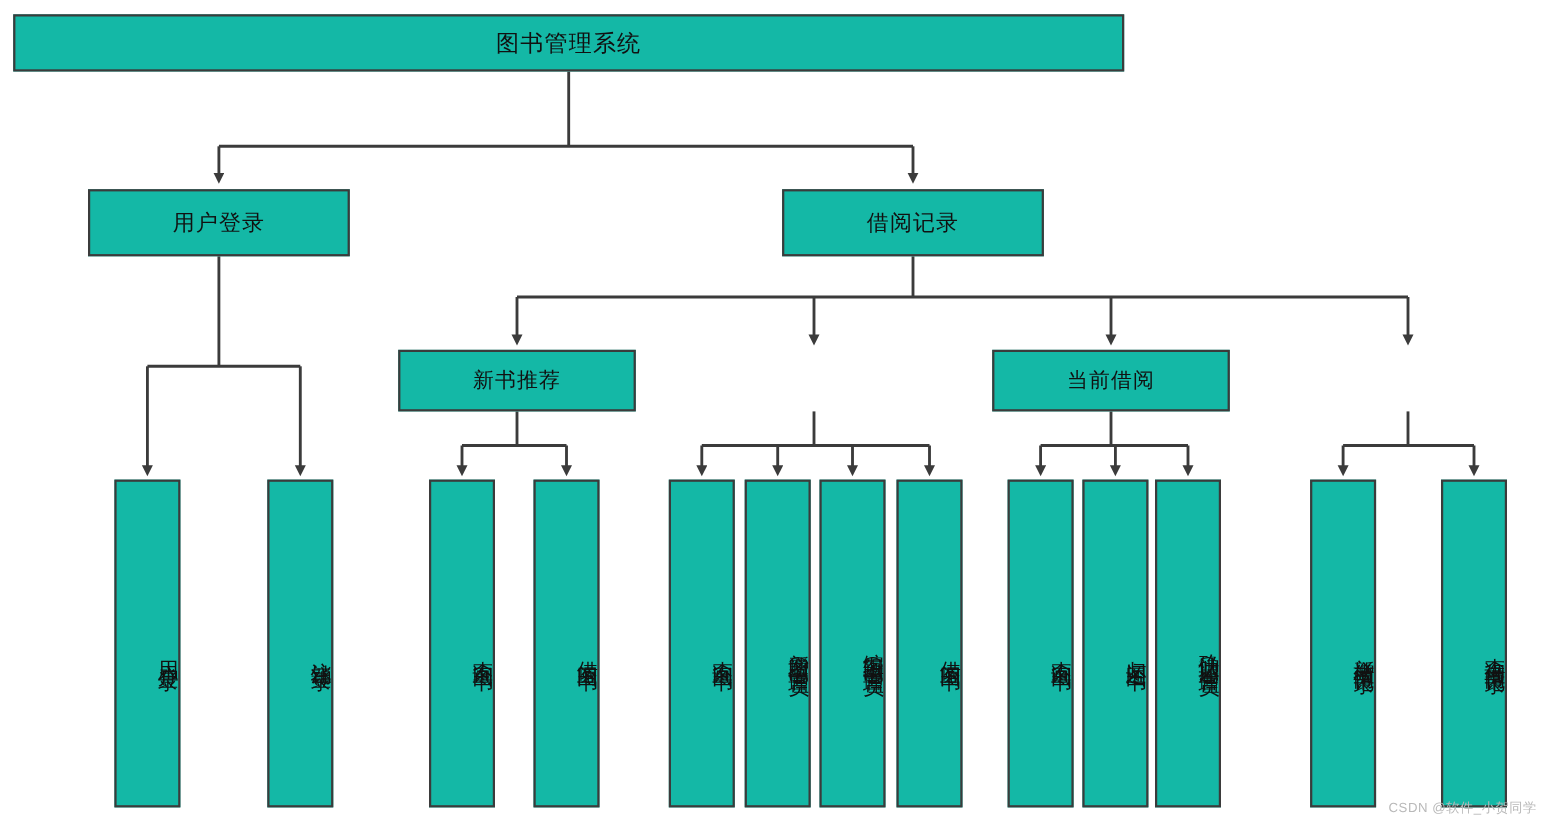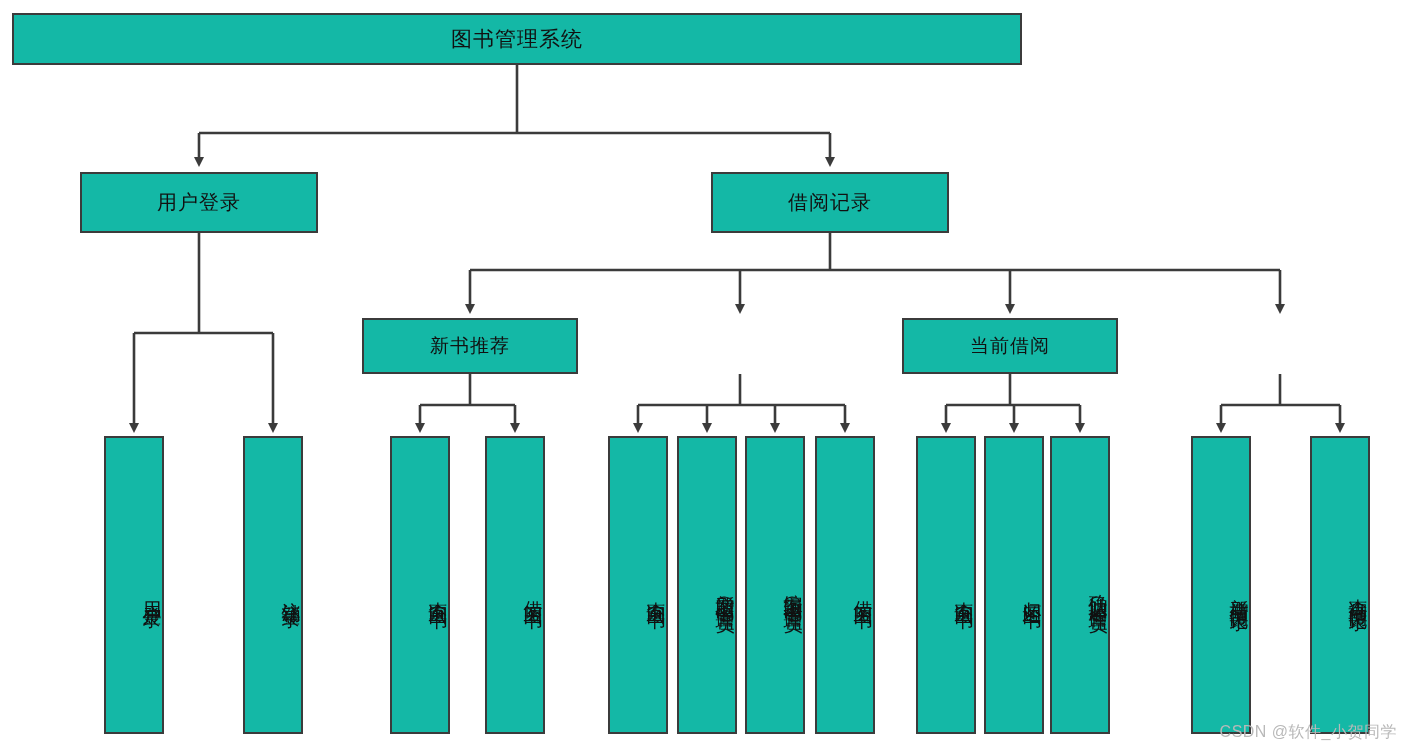--- a/index.html
+++ b/index.html
@@ -53,21 +53,21 @@
   }
   .node.leaf span{
     writing-mode:vertical-rl;
     text-orientation:upright;
     display:block;
   }
   .watermark{
     position:absolute;
     right:8px;
     bottom:4px;
-    font-size:16px;
+    font-size:12px;
     color:#b9b9b9;
     letter-spacing:0.5px;
     white-space:nowrap;
   }
 </style>
 </head>
 <body>
 
 <div id="canvas">
 

